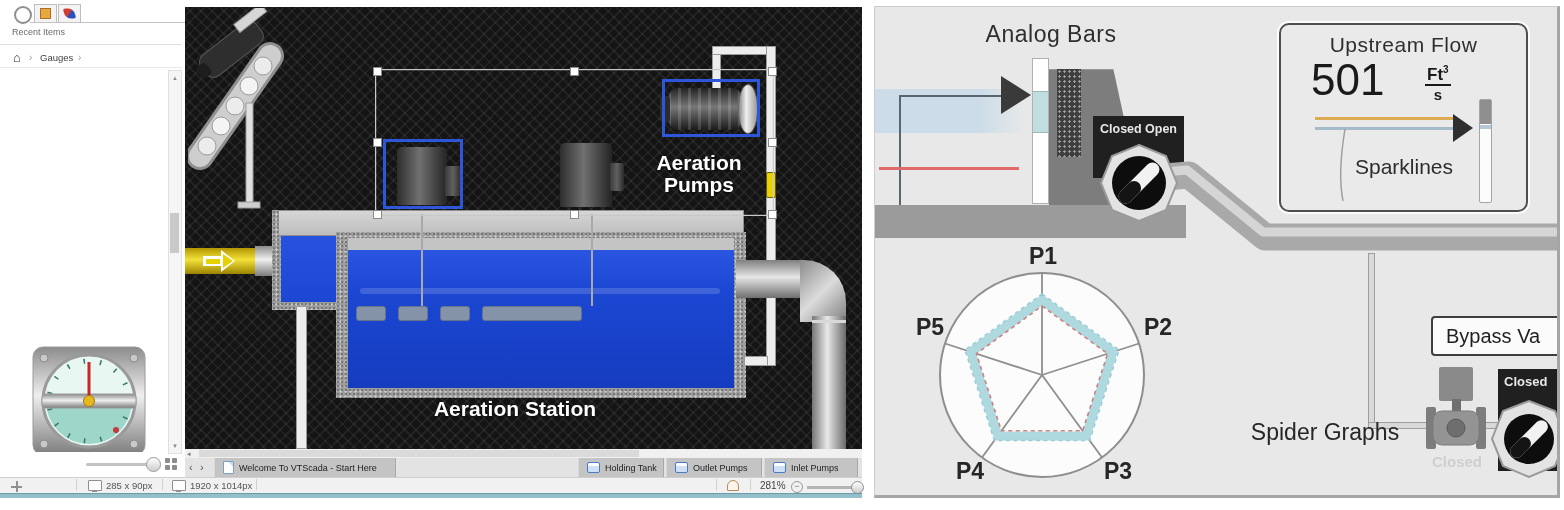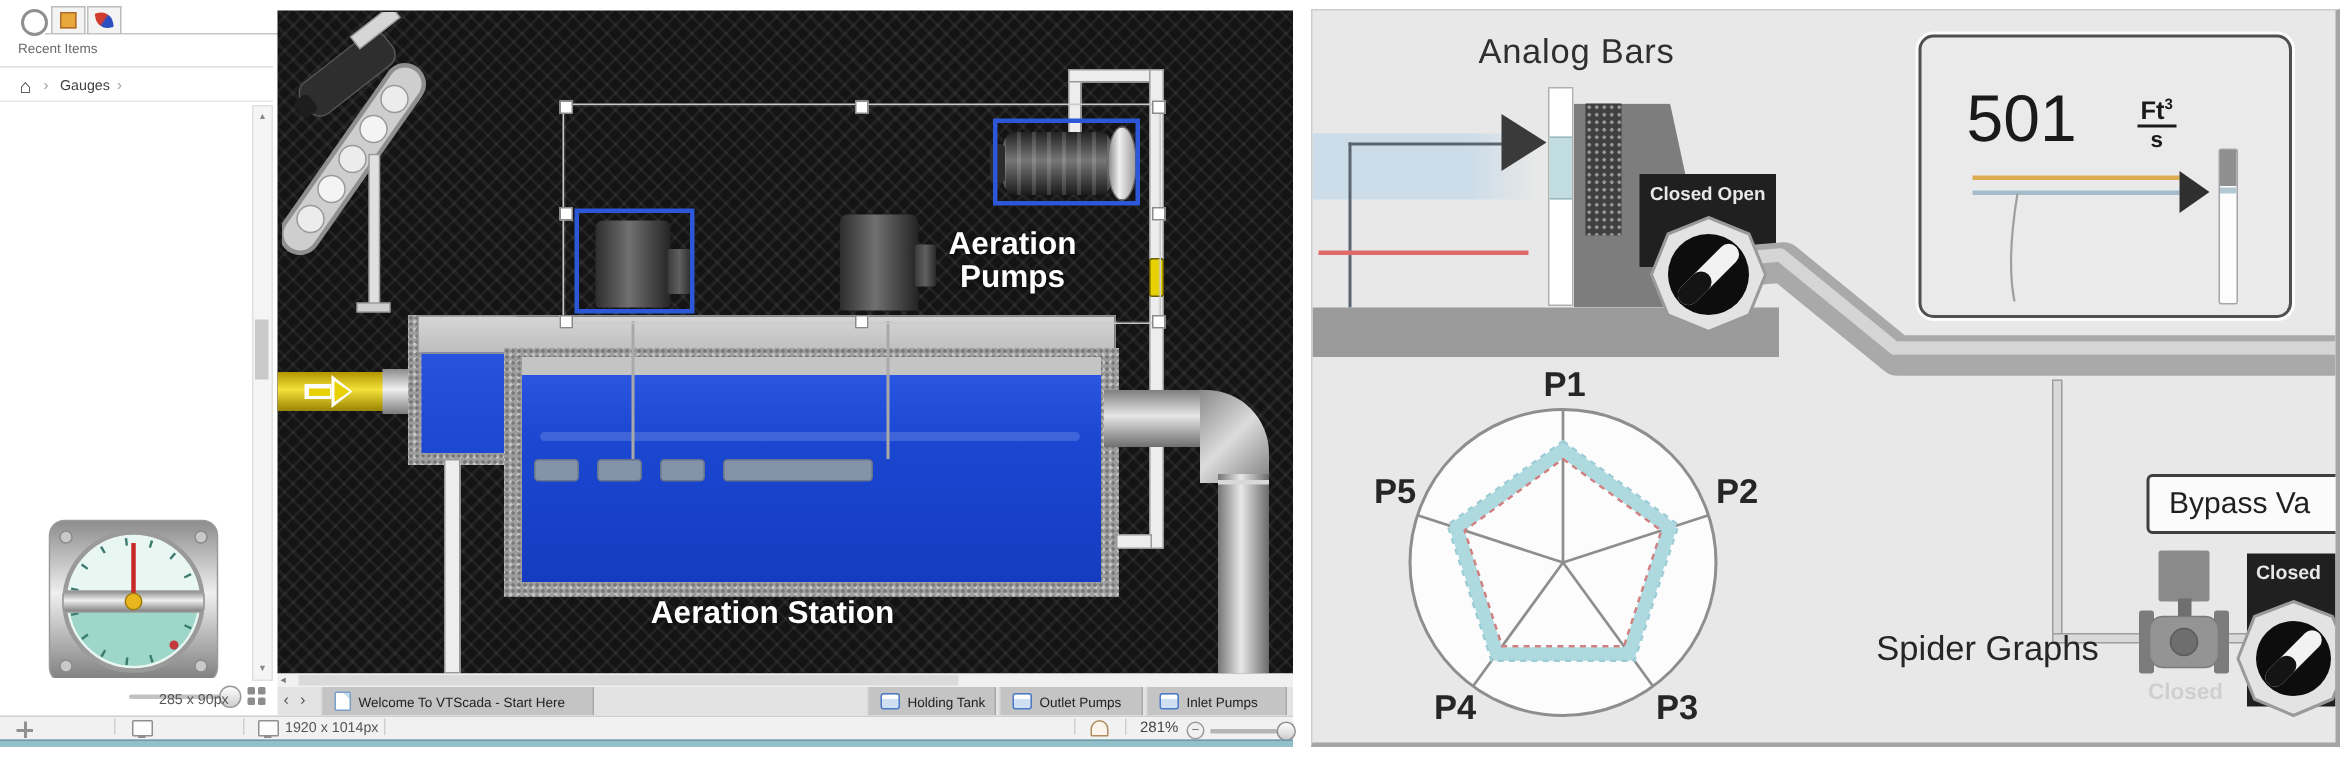--- a/index.html
+++ b/index.html
@@ -209,21 +209,21 @@
 
       <div class="abs pumpV" style="left:212px;top:140px;width:50px;height:58px"></div>
       <div class="abs pumpPort" style="left:260px;top:159px;width:16px;height:30px"></div>
       <div class="abs pumpV" style="left:375px;top:136px;width:52px;height:64px"></div>
       <div class="abs pumpPort" style="left:425px;top:156px;width:14px;height:28px"></div>
       <div class="abs" style="left:483px;top:81px;width:74px;height:42px;background:linear-gradient(180deg,#222,#777 45%,#1a1a1a);border-radius:8px/14px;background-blend-mode:normal"></div>
       <div class="abs" style="left:483px;top:81px;width:74px;height:42px;background:repeating-linear-gradient(90deg,rgba(255,255,255,.14) 0 3px,transparent 3px 10px);border-radius:8px/14px"></div>
       <div class="abs" style="left:475px;top:89px;width:10px;height:26px;background:#2c2c2c;border-radius:3px"></div>
       <div class="abs" style="left:553px;top:77px;width:20px;height:50px;border-radius:50%;background:linear-gradient(90deg,#888,#f0f0f0 40%,#9a9a9a);border:1px solid #666;box-sizing:border-box"></div>
 
-      <div class="abs canvas-label" style="left:425px;top:145px;width:130px">Aeration Pumps</div>
+      <div class="abs canvas-label" style="left:449px;top:145px;width:130px">Aeration Pumps</div>
       <div class="abs canvas-label" style="left:215px;top:391px;width:230px">Aeration Station</div>
 
       <div class="abs sel-rect" style="left:191px;top:63px;width:395px;height:143px"></div>
       <div class="abs handle" style="left:188px;top:60px"></div>
       <div class="abs handle" style="left:385px;top:60px"></div>
       <div class="abs handle" style="left:583px;top:60px"></div>
       <div class="abs handle" style="left:188px;top:131px"></div>
       <div class="abs handle" style="left:583px;top:131px"></div>
       <div class="abs handle" style="left:188px;top:203px"></div>
       <div class="abs handle" style="left:385px;top:203px"></div>
@@ -256,21 +256,21 @@
       <div class="tab" style="left:579px;width:94px">
           <span class="window-icon"></span>
           <span>Inlet Pumps</span>
         </div>
     </div>
 
     <div class="abs statusbar"></div>
     <div class="abs move-icon"></div>
     <span class="sb-sep" style="left:76px;top:479px"></span>
     <div class="abs monitor-icon" style="left:88px;top:480px"></div>
-    <div class="abs" style="left:106px;top:461px;font-size:9.5px;color:#555">285 x 90px</div>
+    <div class="abs" style="left:106px;top:480px;font-size:9.5px;color:#555">285 x 90px</div>
     <span class="sb-sep" style="left:162px;top:479px"></span>
     <div class="abs monitor-icon" style="left:172px;top:480px"></div>
     <div class="abs" style="left:190px;top:480px;font-size:9.5px;color:#555">1920 x 1014px</div>
     <span class="sb-sep" style="left:256px;top:479px"></span>
     <span class="sb-sep" style="left:716px;top:479px"></span>
     <div class="abs bell-icon"></div>
     <span class="sb-sep" style="left:750px;top:479px"></span>
     <div class="abs" style="left:760px;top:480px;font-size:10px;color:#444">281%</div>
     <div class="abs zoom-minus">−</div>
     <div class="abs zoom-track"></div>
@@ -352,34 +352,36 @@
         <g transform="rotate(45 654 432)">
           <rect x="647.5" y="408" width="13" height="48" rx="6.5" fill="#f2f2f2"></rect>
           <rect x="647.5" y="432" width="13" height="24" rx="6.5" fill="#141414"></rect>
         </g>
       </g>
     </svg>
 
     <div class="abs" style="left:552px;top:446px;width:60px;text-align:center;font-size:15px;font-weight:bold;color:#cfcfcf">Closed</div>
 
     <div class="abs flow-box" style="left:404px;top:16px;width:245px;height:185px">
+      <div class="abs rt-title" style="left:0;top:8px;width:245px;font-size:21px">Upstream Flow</div>
       <div class="abs" style="left:30px;top:30px;font-size:44px;color:#1a1a1a">501</div>
       <div class="abs" style="left:144px;top:40px">
         <div class="frac-top"><span>Ft</span><sup>3</sup></div>
         <div class="frac-bot">s</div>
       </div>
       <div class="abs" style="left:34px;top:92px;width:138px;height:3px;background:#ddab52"></div>
       <div class="abs" style="left:34px;top:102px;width:138px;height:3px;background:#a4bcca"></div>
       <div class="abs" style="left:172px;top:89px;width:0;height:0;border-left:20px solid #2f2f2f;border-top:14px solid transparent;border-bottom:14px solid transparent"></div>
       <svg class="abs" style="left:52px;top:96px" width="18" height="86" viewBox="0 0 18 86">
         <path d="M12,8 C8,32 6,60 10,80" fill="none" stroke="#9f9f9f" stroke-width="1.5"></path>
       </svg>
       <div class="abs" style="left:198px;top:74px;width:13px;height:104px;background:#fcfcfc;border:1px solid #a5a5a5;border-radius:2px;box-sizing:border-box"></div>
       <div class="abs" style="left:199px;top:75px;width:11px;height:24px;background:#8f8f8f"></div>
       <div class="abs" style="left:199px;top:100px;width:11px;height:4px;background:#b3c8d4"></div>
+      <div class="abs" style="left:48px;top:130px;width:150px;text-align:center;font-size:21px;color:#2d2d2d">Sparklines</div>
     </div>
 
     <div class="abs" style="left:365px;top:412px;width:170px;text-align:center;font-size:23px;color:#262626">Spider Graphs</div>
 
     <div class="abs bypass-box" style="left:556px;top:309px;width:150px;height:40px;display:flex;align-items:center;padding-left:13px;box-sizing:border-box;font-size:20px;color:#1f1f1f">
       <span>Bypass Va</span>
     </div>
   </div>
 </div>
 

